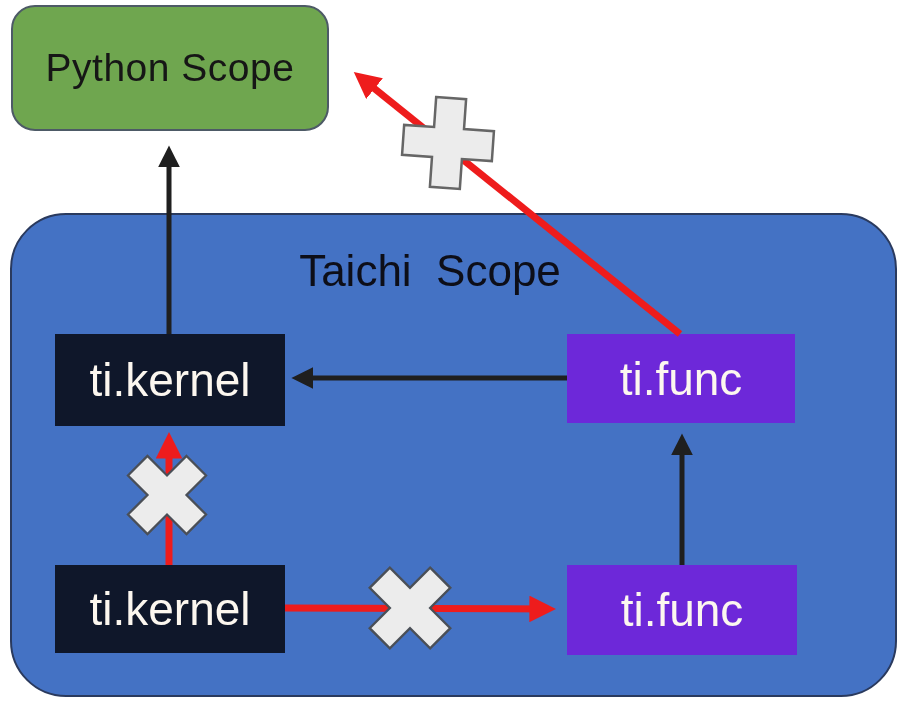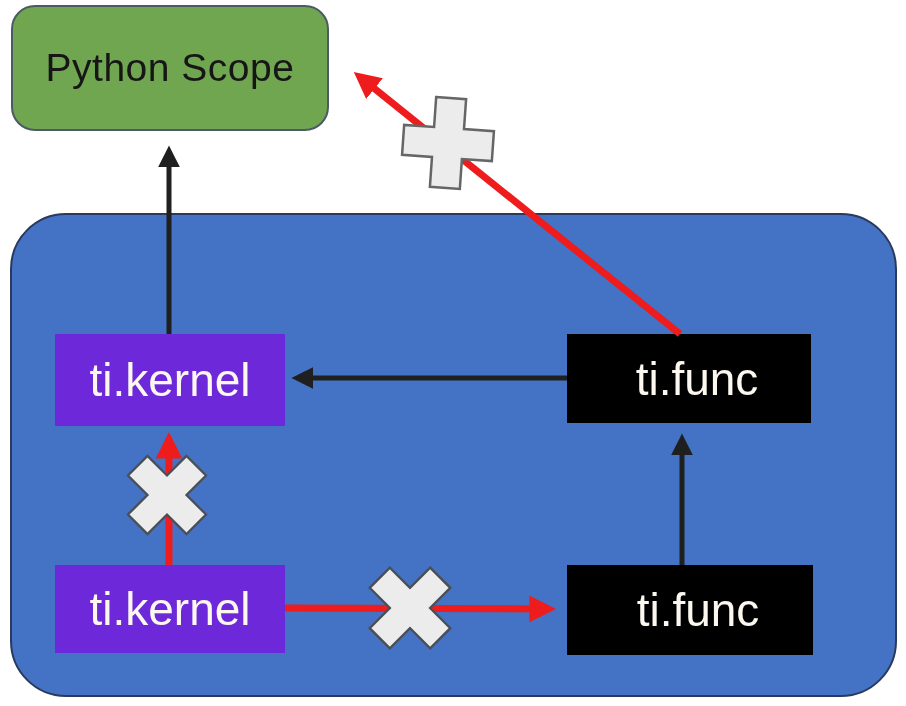--- a/index.html
+++ b/index.html
@@ -48,39 +48,40 @@
     font-size: 44px;
     color: #0d0e18;
     white-space: pre;
   }
   .node {
     position: absolute;
     display: flex; align-items: center; justify-content: center;
     color: #FCF7EF;
     font-size: 46px;
   }
-  .node-kernel { background: #6d28d9; }
-  .node-func   { background: #000000; padding-left: 16px; }
+  .node-kernel { background: #0f172a; }
+  .node-func   { background: #6d28d9; }
   .kernel-mid  { left: 55px;  top: 334px; width: 230px; height: 92px; }
   .func-mid    { left: 567px; top: 334px; width: 228px; height: 89px; }
   .kernel-bot  { left: 55px;  top: 565px; width: 230px; height: 88px; }
   .func-bot    { left: 567px; top: 565px; width: 230px; height: 90px; }
   .overlay {
     position: absolute;
     left: 0; top: 0;
     width: 906px; height: 706px;
     pointer-events: none;
   }
 </style>
 </head>
 <body>
 
 <div class="canvas">
 
   <div class="taichi-scope"></div>
+  <div class="taichi-title">Taichi  Scope</div>
 
   <div class="python-scope">
     <span class="label">Python Scope</span>
   </div>
 
   <div class="node node-kernel kernel-mid">
     <span>ti.kernel</span>
   </div>
   <div class="node node-func func-mid">
     <span>ti.func</span>

